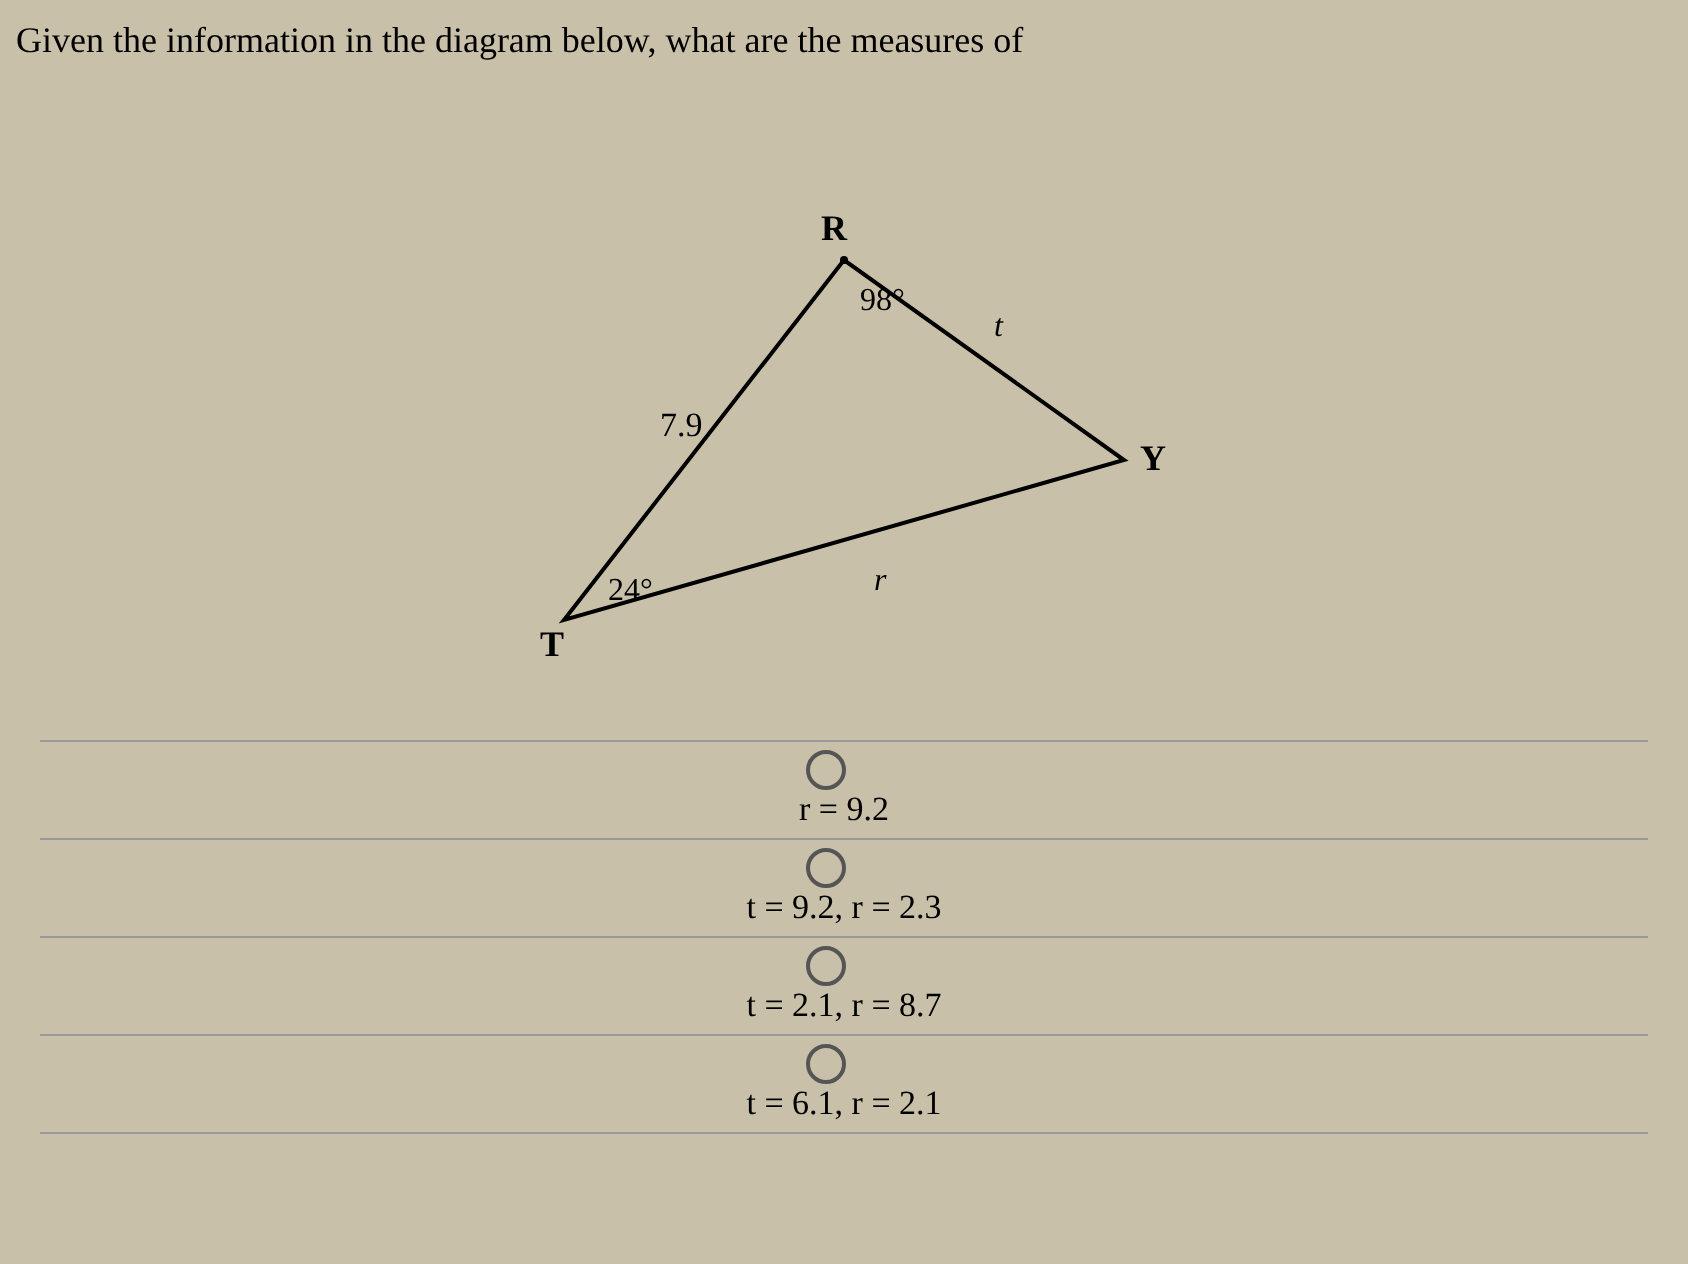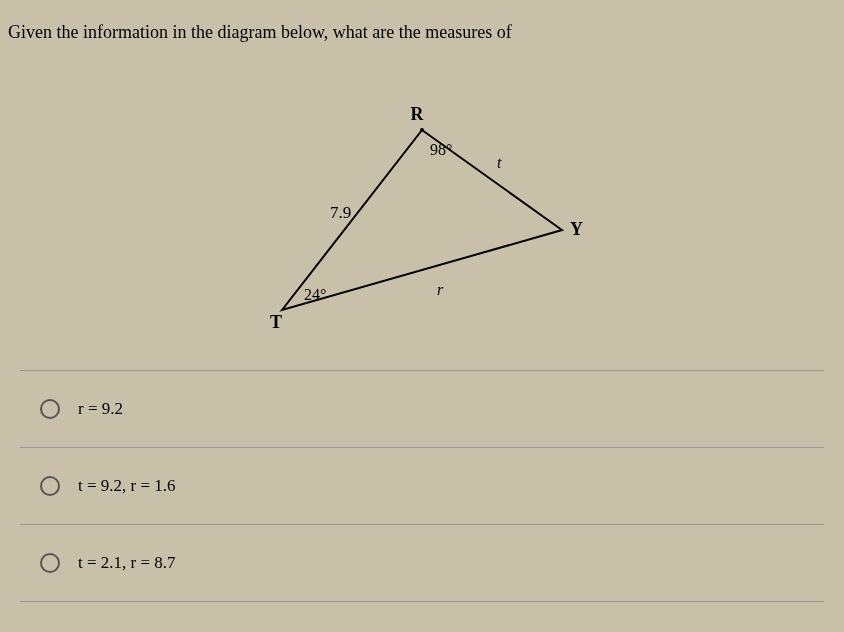--- a/index.html
+++ b/index.html
@@ -15,21 +15,20 @@
 
     .question-text {
       position: absolute;
       top: 8px;
       left: 8px;
       right: 8px;
       font-size: 18px;
       font-style: normal;
       line-height: 1.4;
       color: #000;
-      margin-top: 12px;
     }
 
     .question-text .italic {
       font-style: italic;
     }
 
     .diagram-area {
       position: absolute;
       top: 80px;
       left: 0;
@@ -43,25 +42,26 @@
     .answers-area {
       position: absolute;
       top: 370px;
       left: 20px;
       right: 20px;
     }
 
     .answer-option {
       display: flex;
       align-items: center;
-      padding: 28px 20px;
+      padding: 4px 20px;
       border-bottom: 1px solid #999;
       cursor: pointer;
       font-size: 17px;
       color: #000;
+      flex-direction: column;
     }
 
     .answer-option:first-child {
       border-top: 1px solid #999;
     }
 
     .radio-circle {
       width: 20px;
       height: 20px;
       border-radius: 50%;
@@ -109,19 +109,23 @@
   </svg>
 </div>
 
 <div class="answers-area">
   <div class="answer-option">
     <span class="radio-circle"></span>
     <span class="answer-label">r = 9.2</span>
   </div>
   <div class="answer-option">
     <span class="radio-circle"></span>
-    <span class="answer-label">t = 9.2, r = 1.6</span>
+    <span class="answer-label">t = 9.2, r = 2.3</span>
   </div>
   <div class="answer-option">
     <span class="radio-circle"></span>
     <span class="answer-label">t = 2.1, r = 8.7</span>
   </div>
+  <div class="answer-option">
+    <span class="radio-circle"></span>
+    <span class="answer-label">t = 6.1, r = 2.1</span>
+  </div>
 </div>
 
 </body></html>

